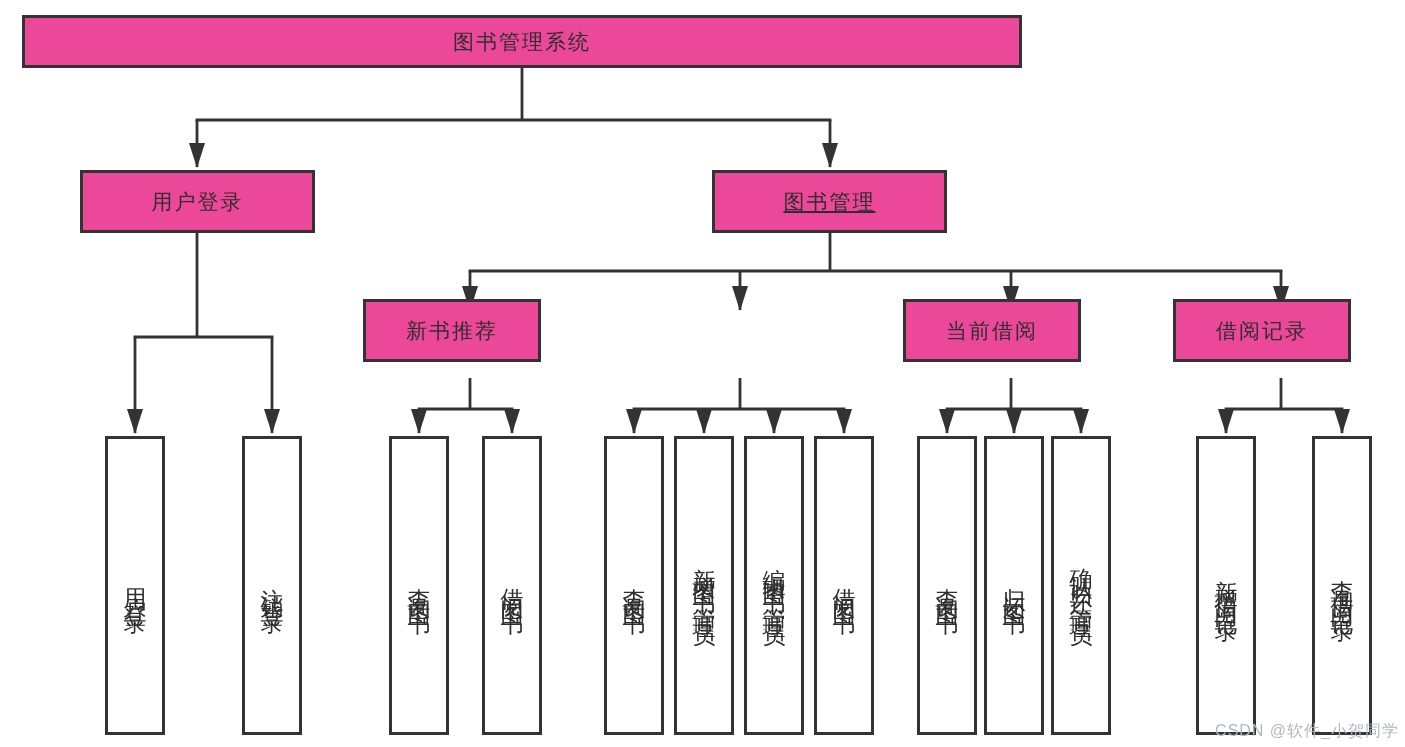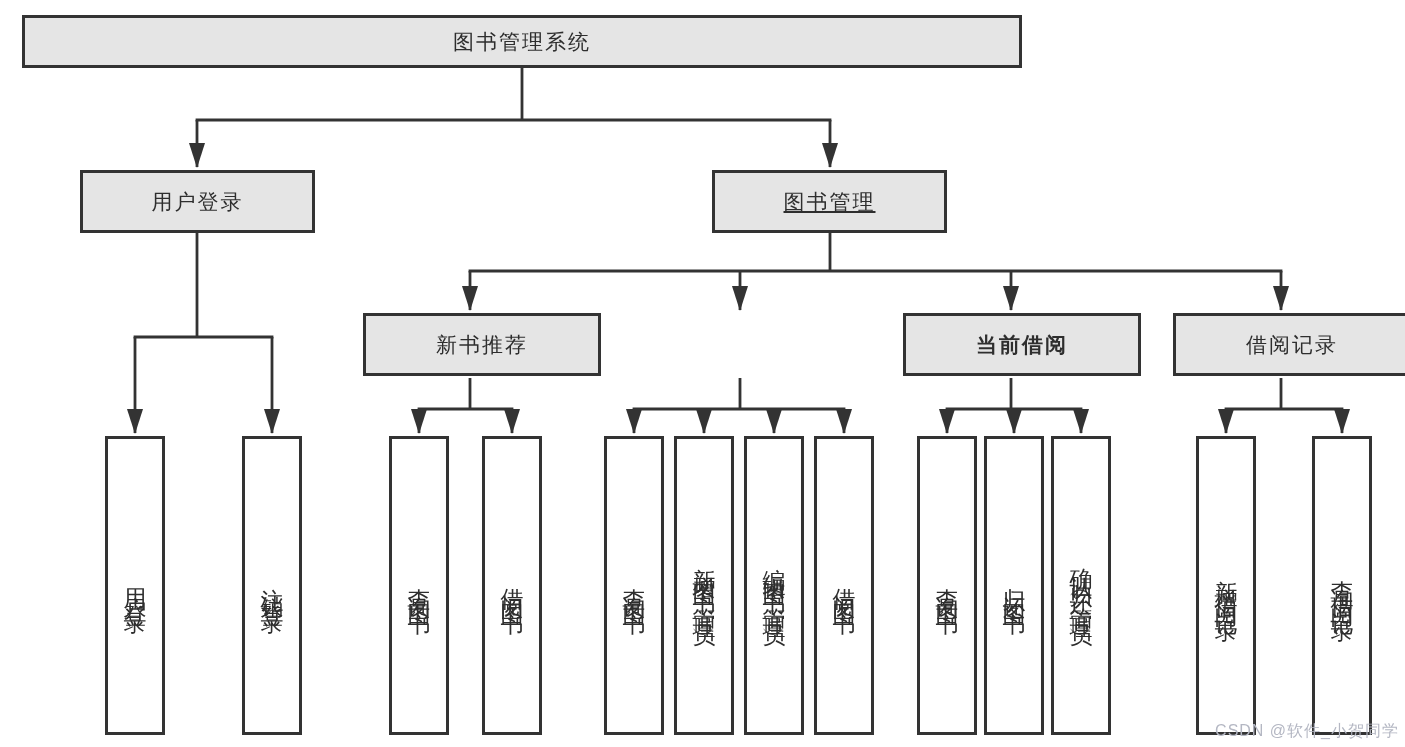--- a/index.html
+++ b/index.html
@@ -9,30 +9,30 @@
     background:#ffffff;
     font-family:"Liberation Sans","DejaVu Sans",sans-serif;
     overflow:hidden;
   }
   #wires { position:absolute; left:0; top:0; width:1405px; height:747px; }
 
   .hbox {
     position:absolute;
     box-sizing:border-box;
     border:3px solid #333333;
-    background:#e5e5e5;
+    background:#ec4899;
     display:flex; align-items:center; justify-content:center;
     color:#2e2e2e;
     font-size:21px;
     letter-spacing:2px;
     z-index:2;
   }
   .root-box  { left:22px;  top:15px;  width:1000px; height:53px; }
   .l2-box    { top:170px;  width:235px; height:63px; }
-  .l3-box    { top:313px;  width:238px; height:63px; }
+  .l3-box    { top:299px;  width:178px; height:63px; }
 
   .leaf {
     position:absolute;
     box-sizing:border-box;
     top:436px; width:60px; height:299px;
     border:3px solid #333333;
     background:#ffffff;
     display:flex; align-items:center; justify-content:center;
     z-index:2;
   }
@@ -118,21 +118,21 @@
   <div class="hbox l2-box" style="left:80px;">
     <span>用户登录</span>
   </div>
   <div class="hbox l2-box" style="left:712px;text-decoration:underline;">
     <span>图书管理</span>
   </div>
 
   <div class="hbox l3-box" style="left:363px;">
     <span>新书推荐</span>
   </div>
-  <div class="hbox l3-box" style="left:903px;font-weight:bold;">
+  <div class="hbox l3-box" style="left:903px;">
     <span>当前借阅</span>
   </div>
   <div class="hbox l3-box" style="left:1173px;">
     <span>借阅记录</span>
   </div>
 
   <div class="leaf" style="left:105px;">
     <span class="vtext">用户登录</span>
   </div>
   <div class="leaf" style="left:242px;">

